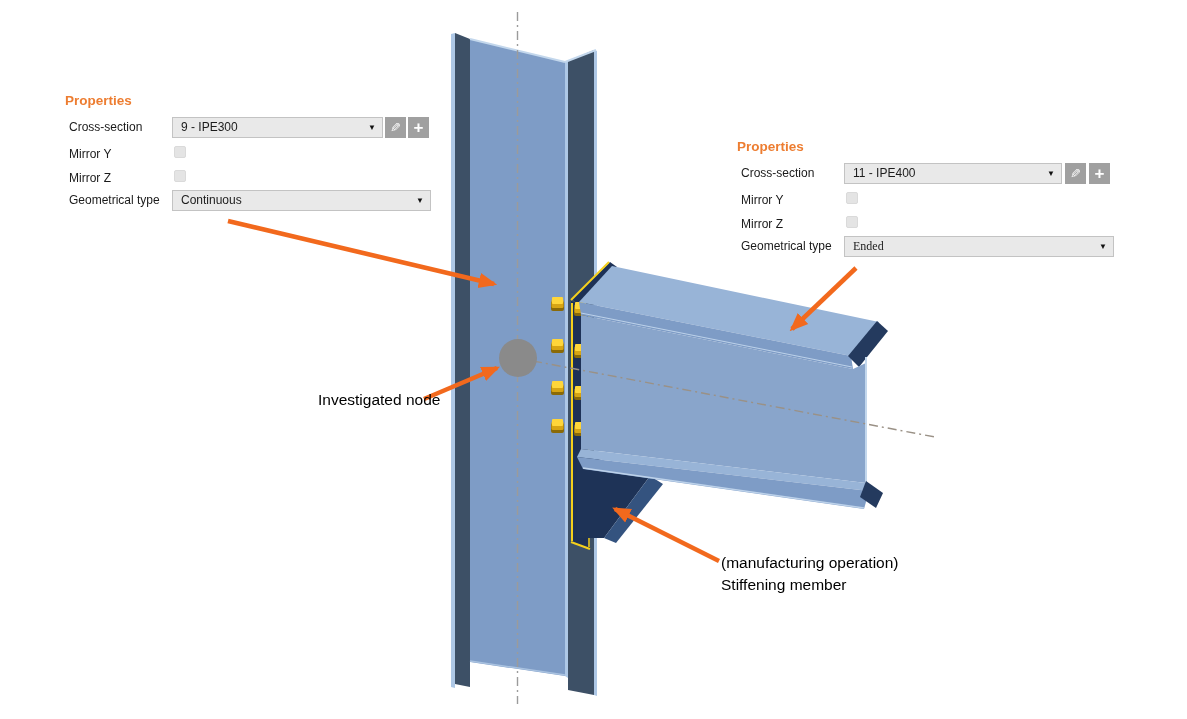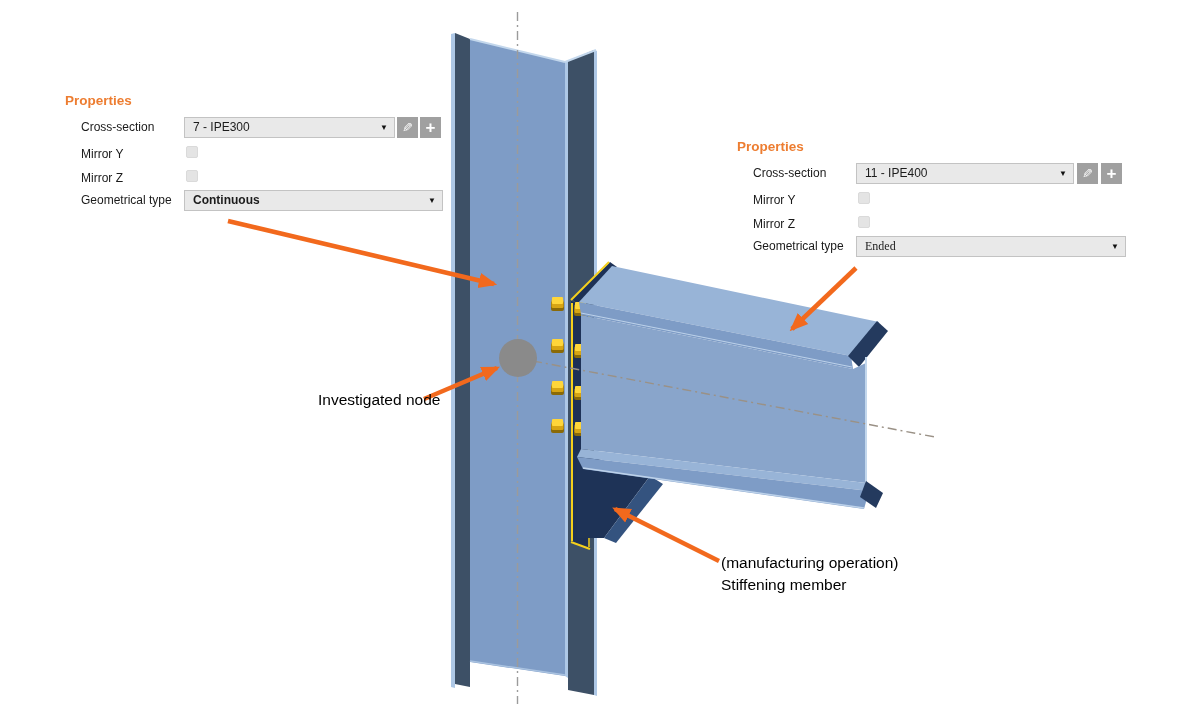--- a/index.html
+++ b/index.html
@@ -3,21 +3,21 @@
 <meta charset="utf-8">
 <style>
   html,body{margin:0;padding:0;background:#ffffff;width:1187px;height:719px;overflow:hidden;
     font-family:"Liberation Sans","DejaVu Sans",sans-serif;}
   #stage{position:relative;width:1019px;height:719px;background:#ffffff;border-radius:23px;}
   #model-svg{position:absolute;left:0;top:0;}
 
   
   .panel{position:absolute;font-size:12px;color:#1a1a1a;}
   .panel-title{position:absolute;left:0;top:0;color:#ed7d31;font-weight:bold;font-size:13.5px;}
-  .prow{position:absolute;left:16px;height:22px;}
+  .prow{position:absolute;left:4px;height:22px;}
   .prow .plabel{position:absolute;left:0;top:3px;white-space:nowrap;}
   .ctrl{position:absolute;left:103px;top:0;}
   .dd{position:relative;height:21px;background:#e9e9e9;border:1px solid #c3c3c3;
       box-sizing:border-box;font-size:12px;line-height:19px;padding:0 20px 0 8px;
       color:#1c1c1c;white-space:nowrap;overflow:hidden;}
   .dd .caret{position:absolute;right:6px;top:50%;transform:translateY(-52%);
       font-size:8px;color:#111;line-height:8px;}
   .sqbtn{position:absolute;top:0;width:21px;height:21px;background:#a0a0a0;color:#ffffff;
       display:flex;align-items:center;justify-content:center;font-size:14px;cursor:default;}
   .sqbtn .pencil{display:inline-block;transform:scaleX(-1);font-size:13px;}
@@ -134,41 +134,41 @@
       <line x1="856" y1="268" x2="792" y2="329" marker-end="url(#arw)"></line>
       <line x1="719" y1="561" x2="615" y2="509" marker-end="url(#arw)"></line>
     </g>
   </svg>
 
   <div class="panel" style="left:65px;top:93px;width:365px;height:120px;">
     <div class="panel-title">Properties</div>
     <div class="prow" style="top:24px;width:365px;">
       <span class="plabel">Cross-section</span>
       <div class="ctrl dd" style="width:211px;">
-        <span>7 - IPE300</span>
+        <span>9 - IPE300</span>
         <span class="caret">▼</span>
       </div>
       <div class="sqbtn" style="left:316px;">
         <span class="pencil">✎</span>
       </div>
       <div class="sqbtn" style="left:339px;">
         <span class="plus">+</span>
       </div>
     </div>
     <div class="prow" style="top:51px;width:365px;">
       <span class="plabel">Mirror Y</span>
       <span class="checkbox"></span>
     </div>
     <div class="prow" style="top:75px;width:365px;">
       <span class="plabel">Mirror Z</span>
       <span class="checkbox"></span>
     </div>
     <div class="prow" style="top:97px;width:365px;">
       <span class="plabel">Geometrical type</span>
-      <div class="ctrl dd" style="width:259px;font-weight:bold;">
+      <div class="ctrl dd" style="width:259px;">
         <span>Continuous</span>
         <span class="caret">▼</span>
       </div>
     </div>
   </div>
 
   <div class="panel" style="left:737px;top:139px;width:375px;height:120px;">
     <div class="panel-title">Properties</div>
     <div class="prow" style="top:24px;width:375px;">
       <span class="plabel">Cross-section</span>

